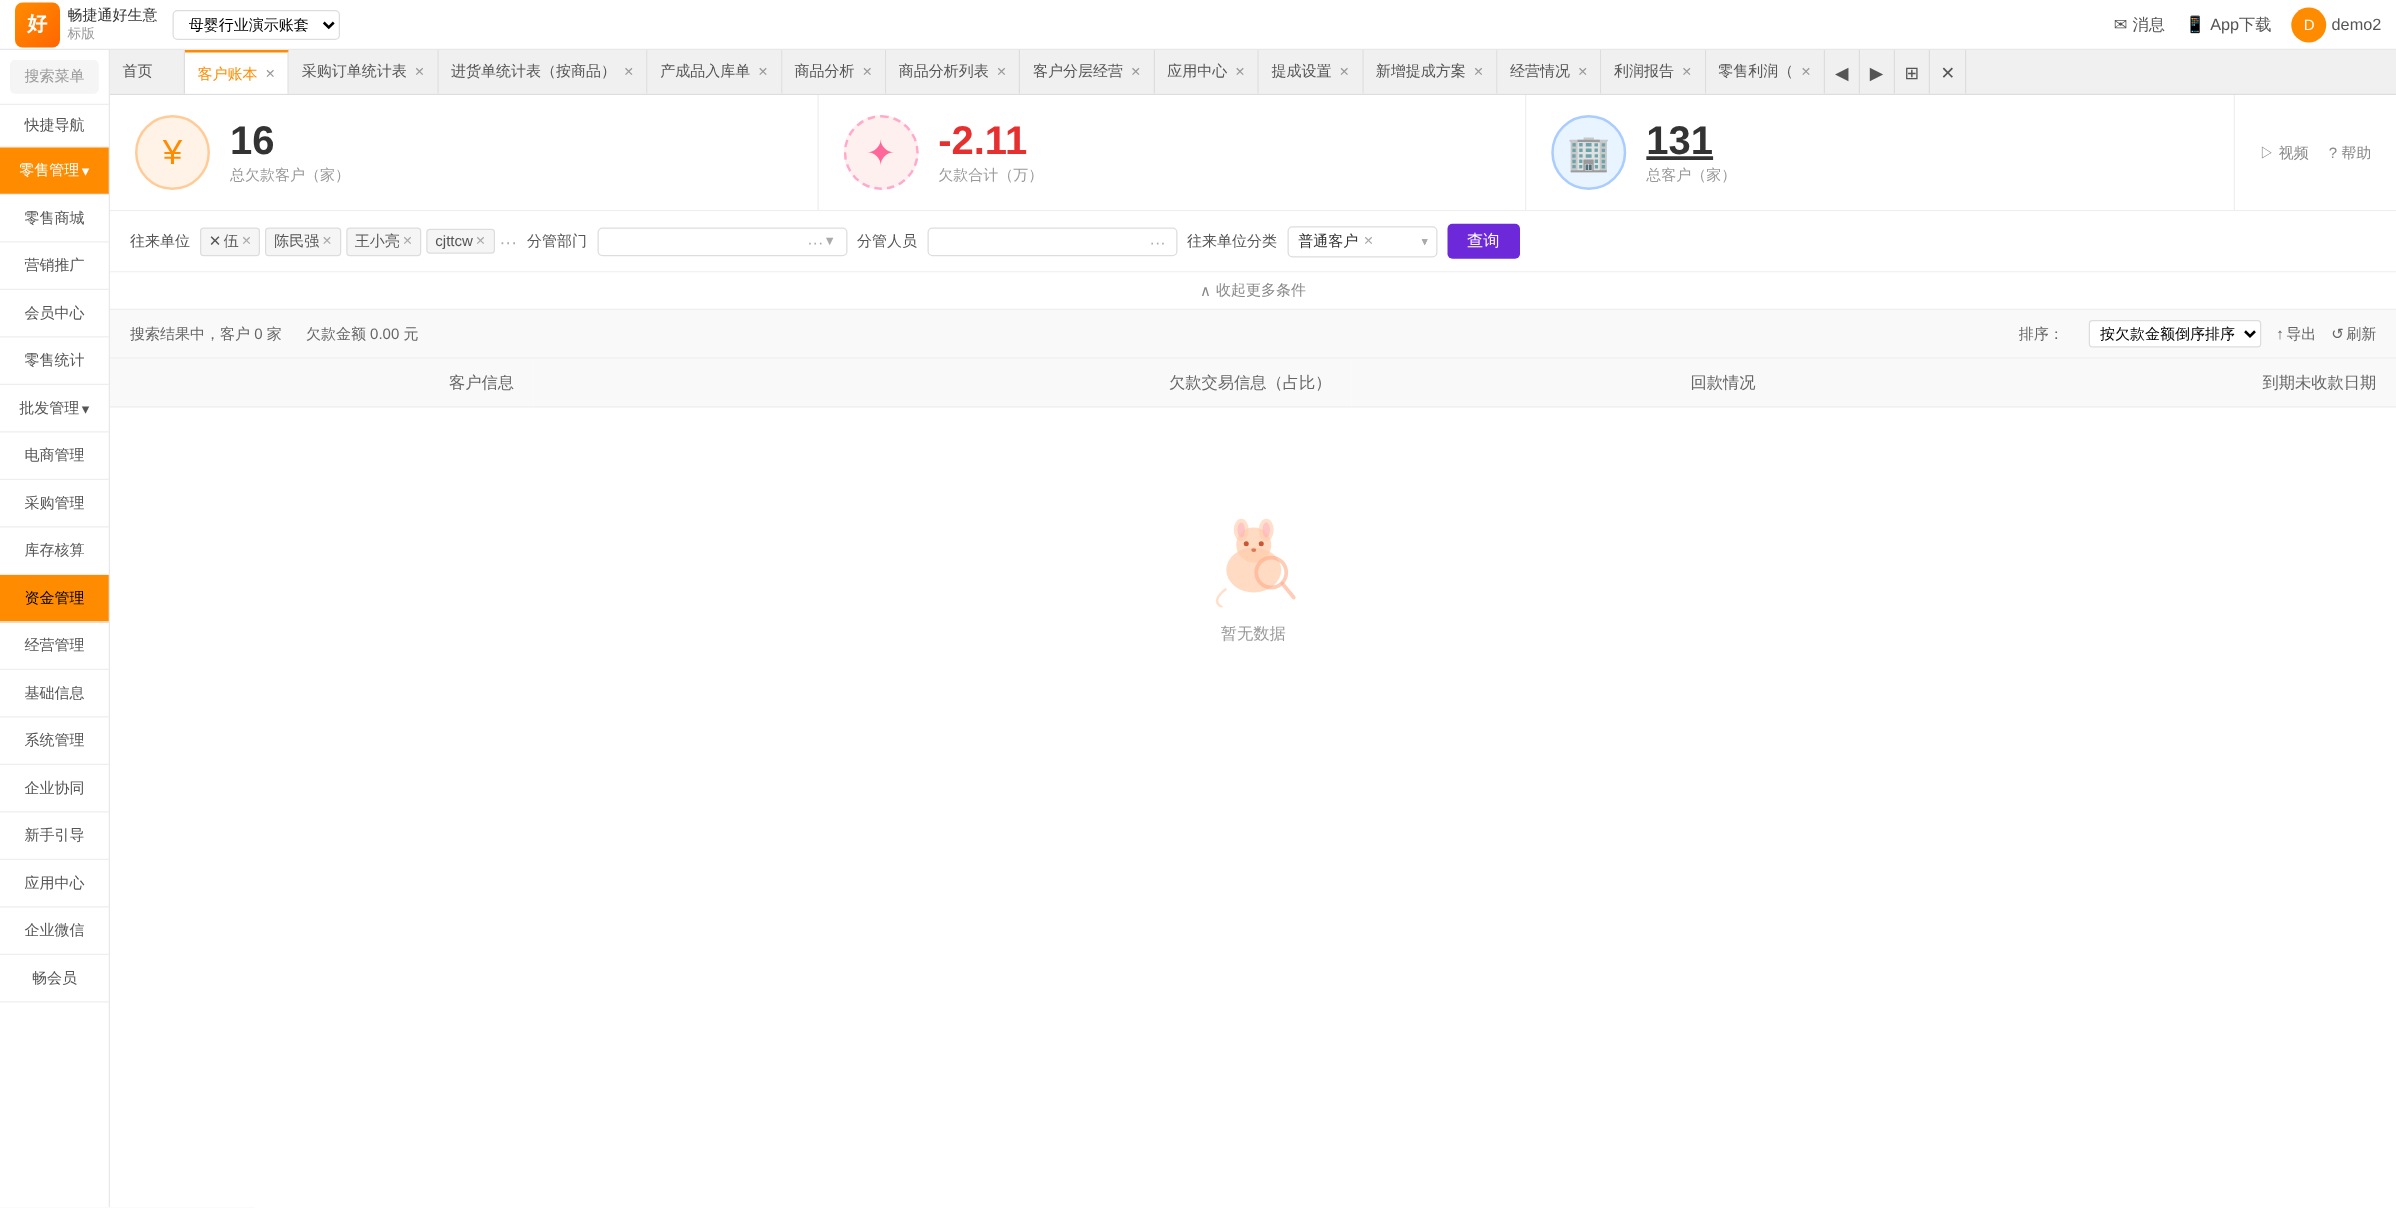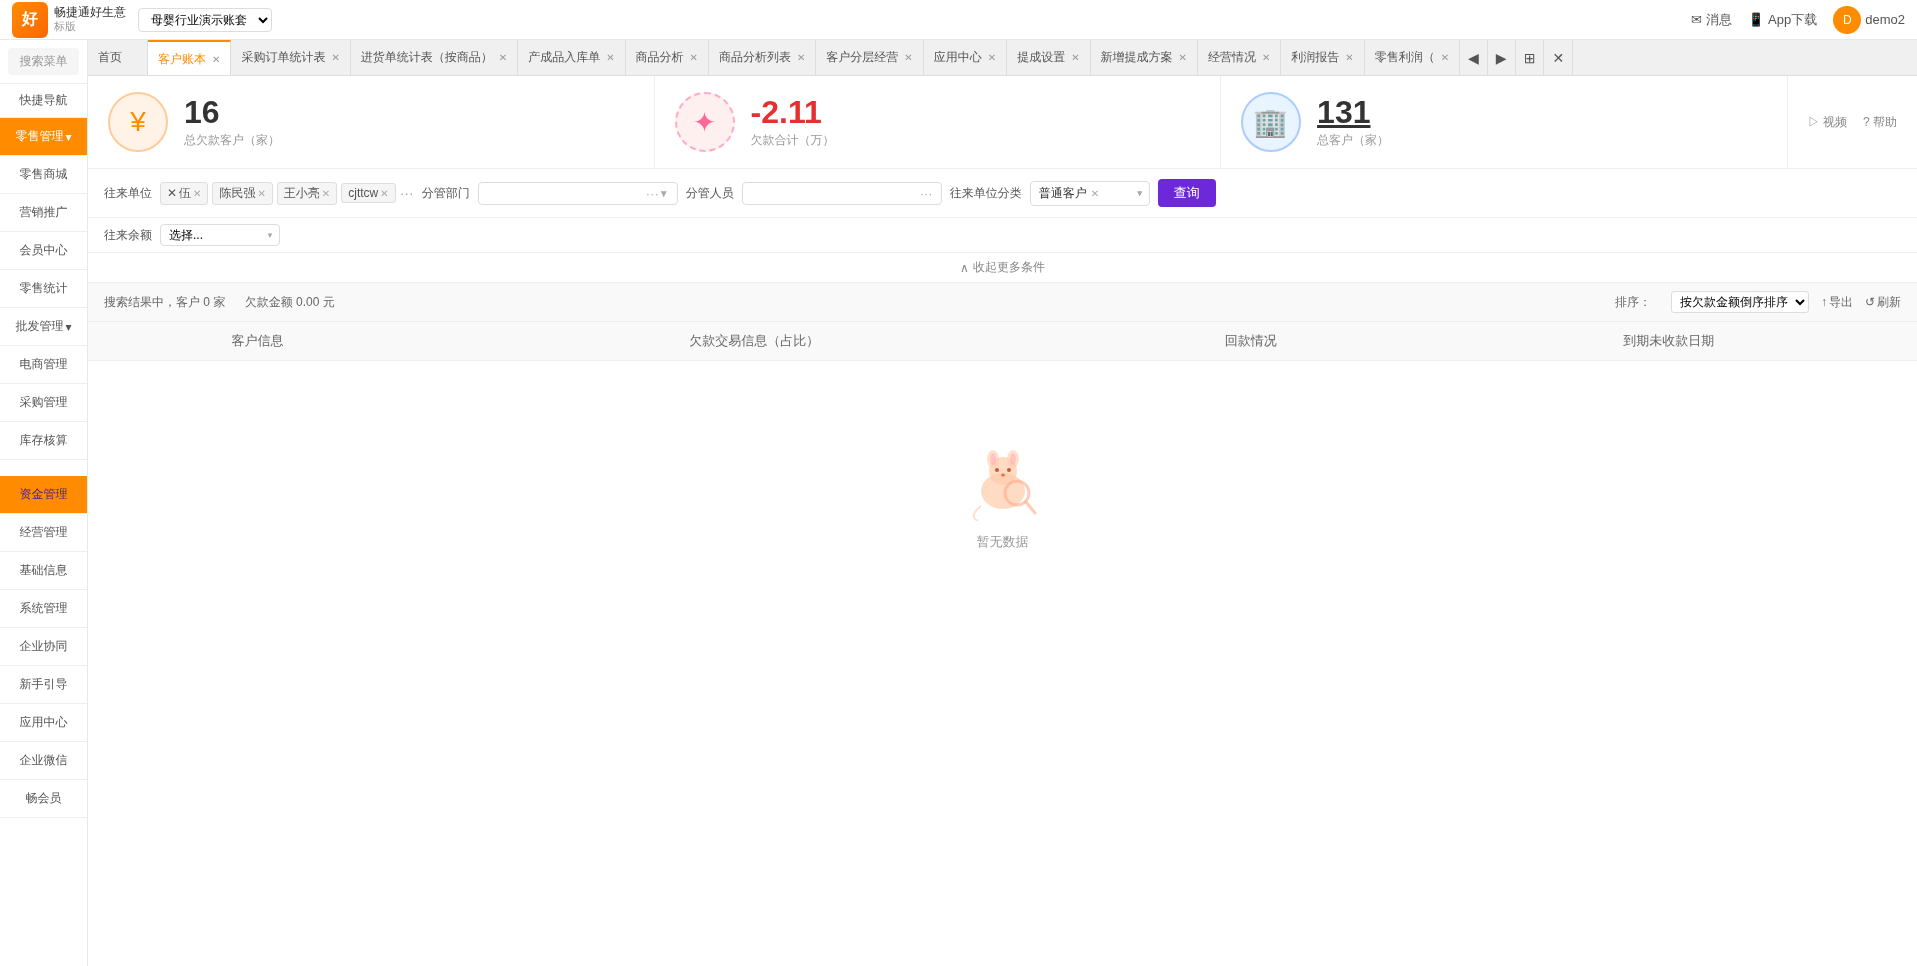--- a/index.html
+++ b/index.html
@@ -72,21 +72,21 @@
     .collapse-row { padding: 6px 16px; background: #fff; border-bottom: 1px solid #eee; display: flex; align-items: center; justify-content: center; }
 
     
     .result-bar { padding: 8px 16px; background: #f9f9f9; border-bottom: 1px solid #eee; display: flex; align-items: center; justify-content: space-between; font-size: 12px; color: #666; }
     .result-bar-right { display: flex; gap: 12px; align-items: center; }
     .result-bar-right span { display: flex; align-items: center; gap: 2px; cursor: pointer; }
     .sort-select-wrap { display: flex; align-items: center; gap: 20px; }
 
     
     .data-table { width: 100%; border-collapse: collapse; }
-    .data-table th { background: #f9f9f9; padding: 10px 16px; text-align: center; font-size: 13px; color: #666; font-weight: normal; border-bottom: 1px solid #eee; }
+    .data-table th { background: #f9f9f9; padding: 10px 16px; text-align: right; font-size: 13px; color: #666; font-weight: normal; border-bottom: 1px solid #eee; }
     .data-table td { padding: 10px 16px; border-bottom: 1px solid #eee; font-size: 13px; }
 
     
     .empty-state { display: flex; flex-direction: column; align-items: center; justify-content: center; padding: 80px 0; color: #999; font-size: 13px; }
     .empty-icon { width: 100px; height: 80px; margin-bottom: 12px; position: relative; }
 
     
     ::-webkit-scrollbar { width: 6px; height: 6px; }
     ::-webkit-scrollbar-track { background: #f1f1f1; }
     ::-webkit-scrollbar-thumb { background: #ccc; border-radius: 3px; }
@@ -138,21 +138,21 @@
       <div class="sidebar-menu-item">营销推广</div>
       <div class="sidebar-menu-item">会员中心</div>
       <div class="sidebar-menu-item">零售统计</div>
       <div class="sidebar-menu-item with-arrow">
         <span>批发管理</span>
         <span>▾</span>
       </div>
       <div class="sidebar-menu-item">电商管理</div>
       <div class="sidebar-menu-item">采购管理</div>
       <div class="sidebar-menu-item">库存核算</div>
-      <div class="sidebar-menu-item" style="background:#ff8c00;color:#4c1d95;margin-top:16px;">资金管理</div>
+      <div class="sidebar-menu-item" style="background:#ff8c00;color:#000000;">资金管理</div>
       <div class="sidebar-menu-item">经营管理</div>
       <div class="sidebar-menu-item">基础信息</div>
       <div class="sidebar-menu-item">系统管理</div>
       <div class="sidebar-menu-item">企业协同</div>
       <div class="sidebar-menu-item">新手引导</div>
       <div class="sidebar-menu-item">应用中心</div>
       <div class="sidebar-menu-item">企业微信</div>
       <div class="sidebar-menu-item">畅会员</div>
     </div>
 
@@ -303,28 +303,20 @@
             <div style="border:1px solid #ddd;border-radius:4px;padding:3px 24px 3px 8px;font-size:12px;background:#fff;display:flex;align-items:center;gap:4px;min-width:120px;">
               <span>普通客户</span>
               <span style="color:#aaa;font-size:10px;cursor:pointer;">✕</span>
             </div>
             <span style="position:absolute;right:6px;font-size:8px;color:#aaa;pointer-events:none;">▼</span>
           </div>
 
           <button class="query-btn">查询</button>
         </div>
 
-        <div class="filter-row2">
-          <span class="filter-label">往来余额</span>
-          <div class="filter-select-wrap">
-            <select class="filter-select">
-              <option>选择...</option>
-            </select>
-          </div>
-        </div>
 
         <div class="collapse-row">
           <button class="collapse-btn">
             <span>∧</span>
             <span>收起更多条件</span>
           </button>
         </div>
 
         <div class="result-bar">
           <div>

